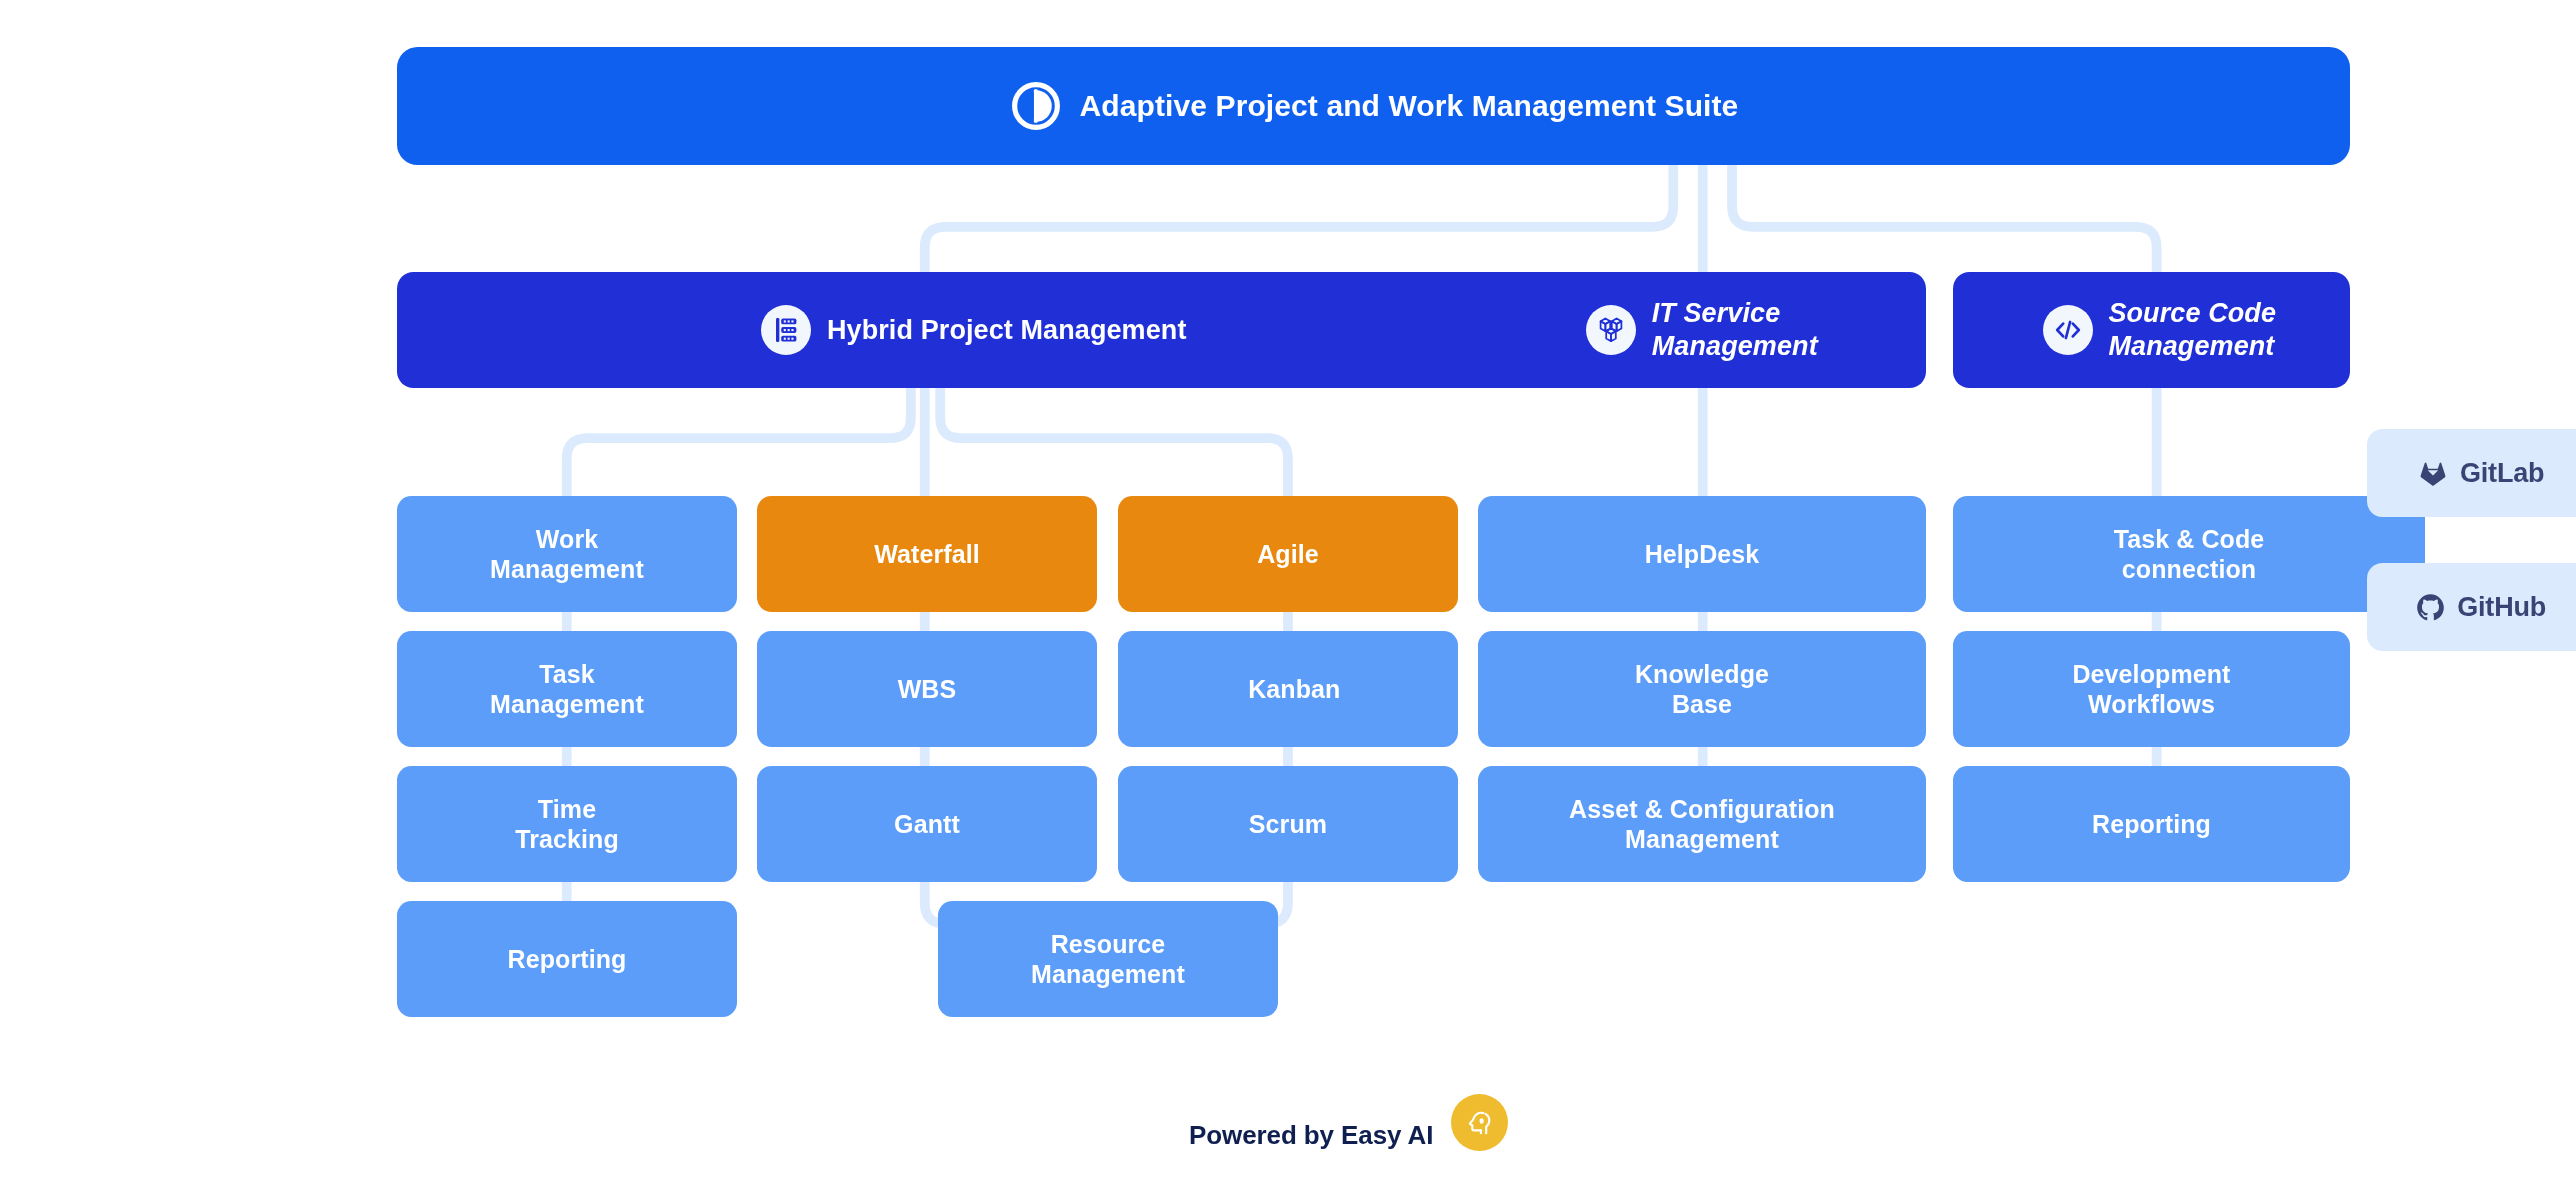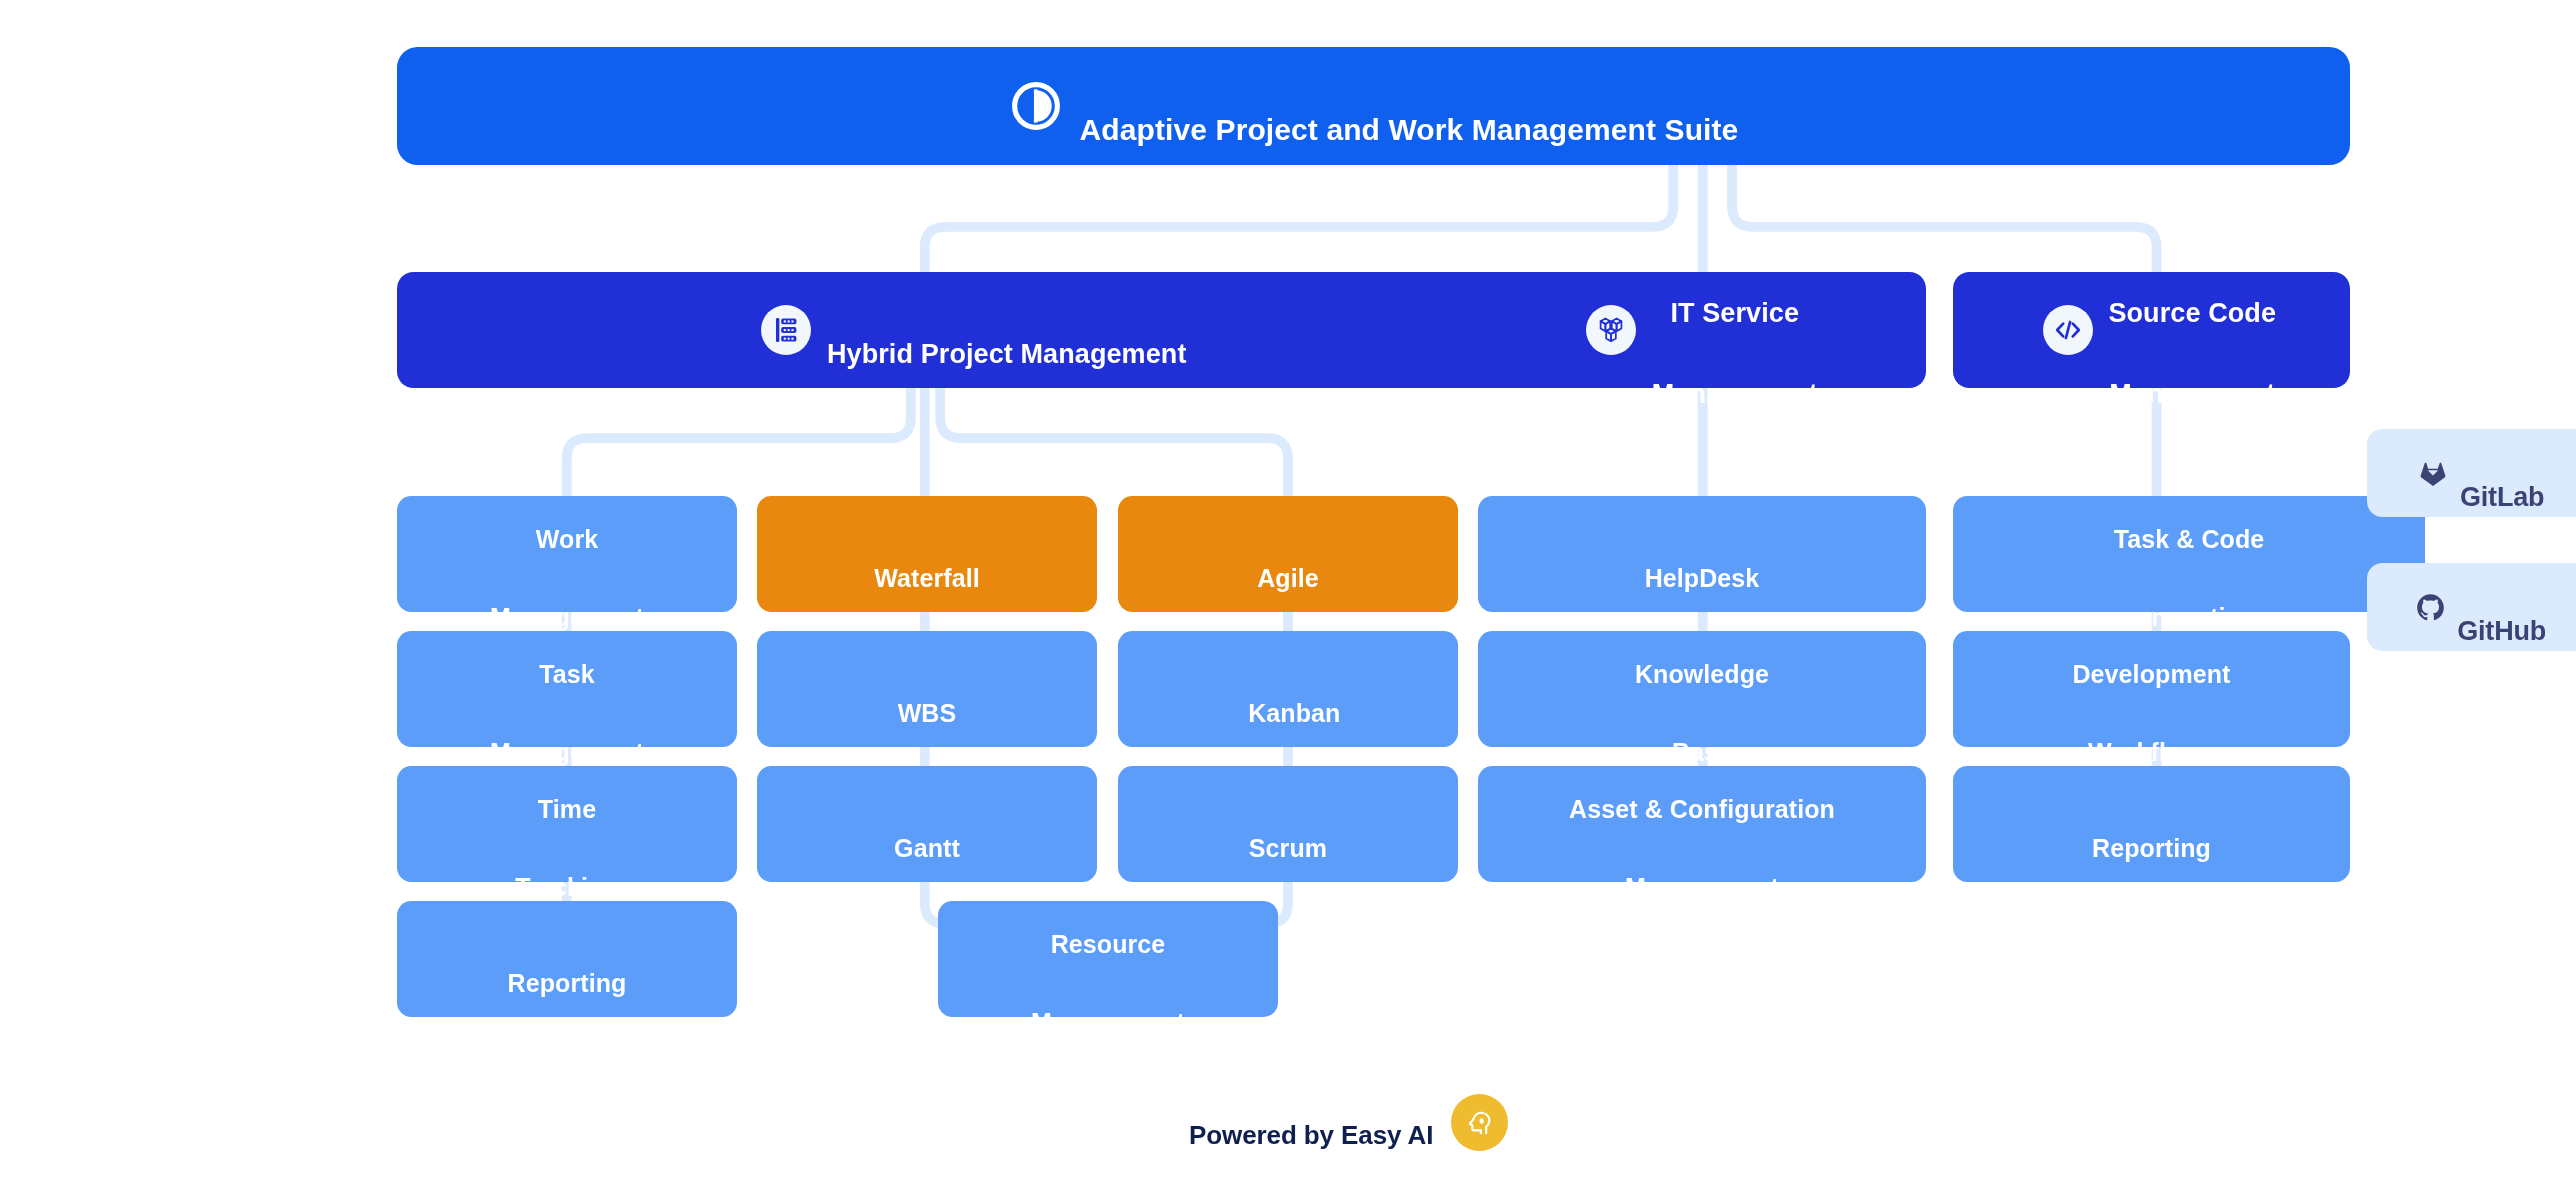--- a/index.html
+++ b/index.html
@@ -54,21 +54,21 @@
 
   
   .pillar {
     background: #2130D6;
     border-radius: 16.5px;
     font-size: 27px;
     font-weight: 700;
     gap: 15.5px;
     letter-spacing: 0.1px;
   }
-  .pillar.stacked .pillar-label { text-align: center; }
+  .pillar.stacked .pillar-label { text-align: left; font-style: italic; }
 
   
   .leaf {
     background: #5B9DF9;
     border-radius: 14.4px;
     font-size: 25px;
     font-weight: 700;
     padding: 0 11.3px;
     letter-spacing: 0.1px;
   }
@@ -123,21 +123,21 @@
   .footer-mark {
     width: 57px;
     height: 57px;
     border-radius: 50%;
     background: #EFBC30;
     display: flex;
     align-items: center;
     justify-content: center;
   }
 
-  .lbl { display: block; margin-top: 48px; }
+  .lbl { display: block; }
 </style>
 </head>
 <body>
 
 <div id="stage">
 
   <svg id="wires" viewBox="0 0 5334 2338" preserveAspectRatio="none" aria-hidden="true">
     <g fill="none" stroke="#DCEAFD" stroke-width="19" stroke-linecap="round" stroke-linejoin="round">
 
       <path d="M3248 322 L3248 400 Q3248 440 3208 440 L1835 440 Q1795 440 1795 480 L1795 527"></path>

